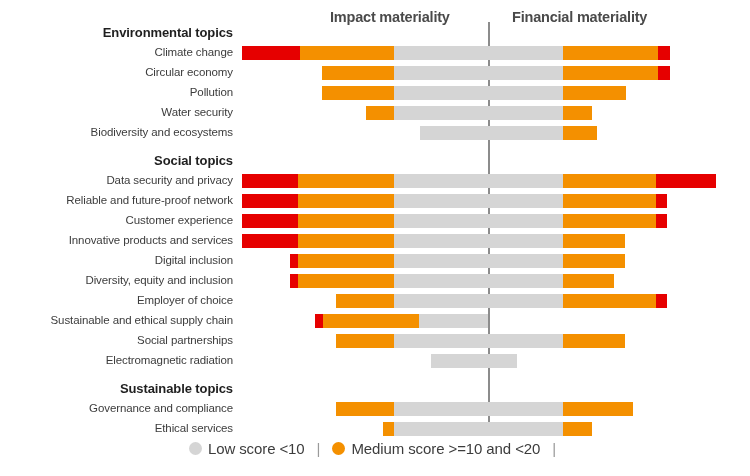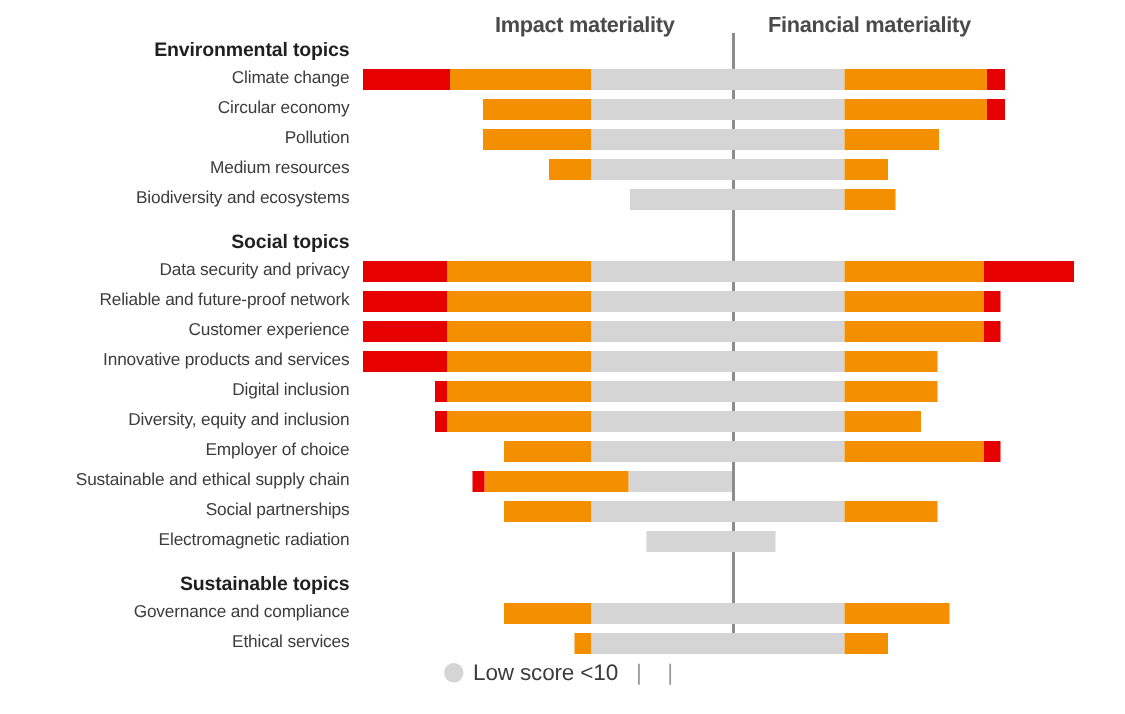--- a/index.html
+++ b/index.html
@@ -92,21 +92,21 @@
       <div class="seg" style="left: 394px; top: 66px; width: 94px; background: rgb(213, 213, 213);"></div>
       <div class="seg" style="left: 322px; top: 66px; width: 72px; background: rgb(244, 144, 0);"></div>
       <div class="seg" style="left: 488px; top: 66px; width: 75px; background: rgb(213, 213, 213);"></div>
       <div class="seg" style="left: 563px; top: 66px; width: 95px; background: rgb(244, 144, 0);"></div>
       <div class="seg" style="left: 658px; top: 66px; width: 12px; background: rgb(230, 0, 0);"></div>
       <div class="row-label" style="top: 86px;">Pollution</div>
       <div class="seg" style="left: 394px; top: 86px; width: 94px; background: rgb(213, 213, 213);"></div>
       <div class="seg" style="left: 322px; top: 86px; width: 72px; background: rgb(244, 144, 0);"></div>
       <div class="seg" style="left: 488px; top: 86px; width: 75px; background: rgb(213, 213, 213);"></div>
       <div class="seg" style="left: 563px; top: 86px; width: 63px; background: rgb(244, 144, 0);"></div>
-      <div class="row-label" style="top: 106px;">Medium resources</div>
+      <div class="row-label" style="top: 106px;">Water security</div>
       <div class="seg" style="left: 394px; top: 106px; width: 94px; background: rgb(213, 213, 213);"></div>
       <div class="seg" style="left: 366px; top: 106px; width: 28px; background: rgb(244, 144, 0);"></div>
       <div class="seg" style="left: 488px; top: 106px; width: 75px; background: rgb(213, 213, 213);"></div>
       <div class="seg" style="left: 563px; top: 106px; width: 29px; background: rgb(244, 144, 0);"></div>
       <div class="row-label" style="top: 126px;">Biodiversity and ecosystems</div>
       <div class="seg" style="left: 420px; top: 126px; width: 68px; background: rgb(213, 213, 213);"></div>
       <div class="seg" style="left: 488px; top: 126px; width: 75px; background: rgb(213, 213, 213);"></div>
       <div class="seg" style="left: 563px; top: 126px; width: 34px; background: rgb(244, 144, 0);"></div>
       <div class="group-title" style="top: 153px;">Social topics</div>
       <div class="row-label" style="top: 174px;">Data security and privacy</div>
@@ -178,16 +178,20 @@
       <div class="seg" style="left: 488px; top: 422px; width: 75px; background: rgb(213, 213, 213);"></div>
       <div class="seg" style="left: 563px; top: 422px; width: 29px; background: rgb(244, 144, 0);"></div>
     </div>
 
   <div id="legend">
     <div class="legend-item">
       <span class="legend-dot" id="dot-low" style="background: rgb(213, 213, 213);"></span>
       <span>Low score &lt;10</span>
     </div>
     <span class="legend-sep">|</span>
+    <div class="legend-item">
+      <span class="legend-dot" id="dot-medium" style="background: rgb(244, 144, 0);"></span>
+      <span>Medium score &gt;=10 and &lt;20</span>
+    </div>
     <span class="legend-sep">|</span>
   </div>
 
 </div>
 
 </body></html>

